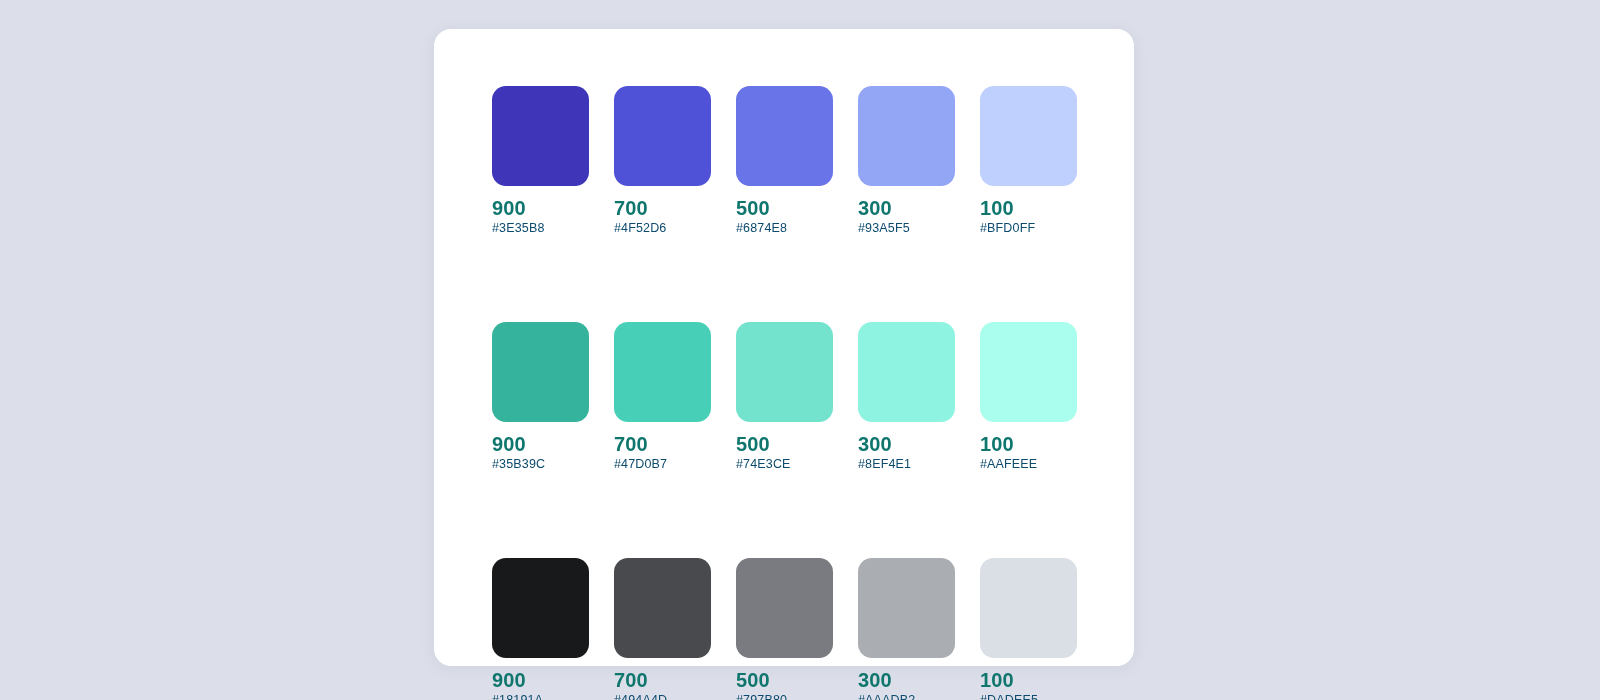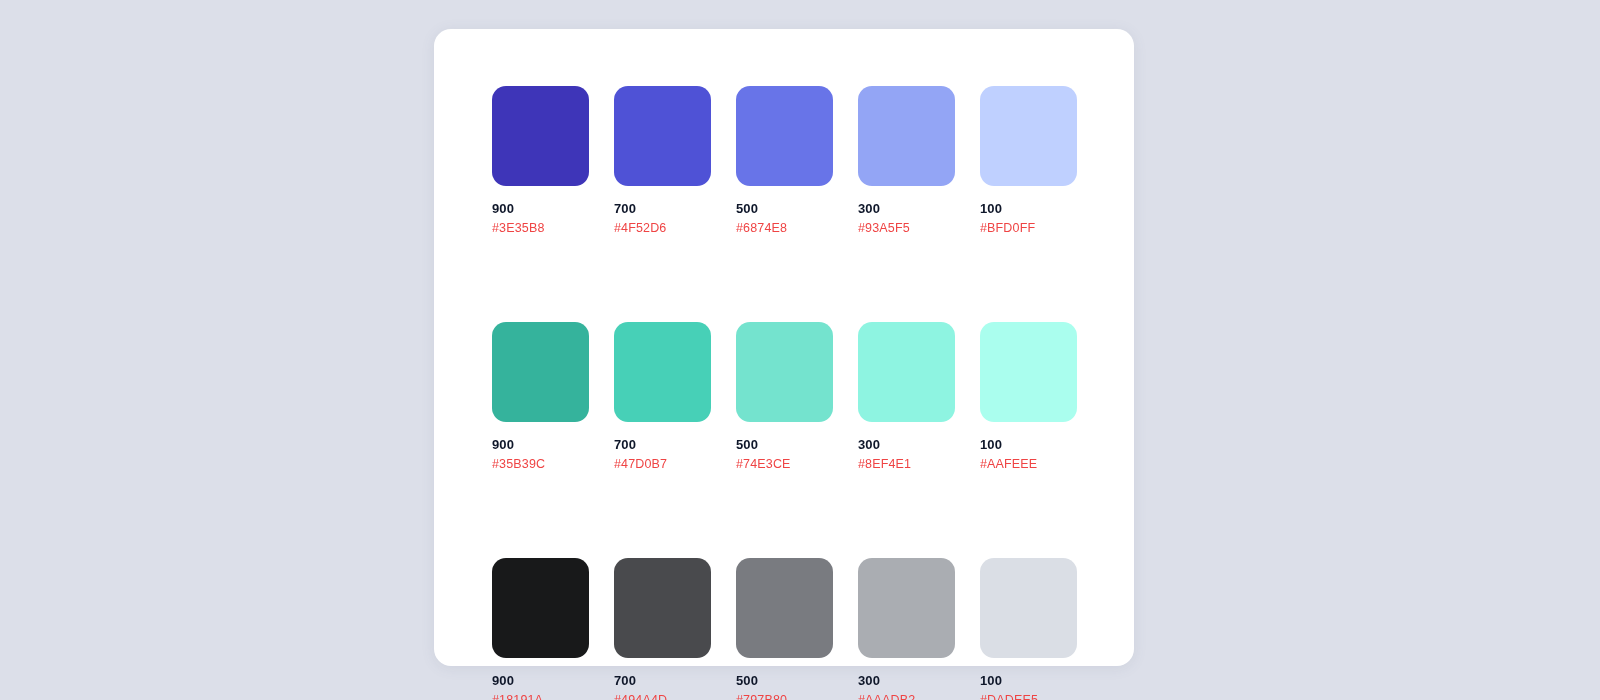--- a/index.html
+++ b/index.html
@@ -54,32 +54,32 @@
   }
 
   .swatch-chip {
     width: 97px;
     height: 100px;
     border-radius: 14px;
   }
 
   .swatch-weight {
     margin-top: 13px;
-    font-size: 13px;
+    font-size: 20px;
     font-weight: bold;
-    color: #0f172a;
+    color: #0f766e;
     letter-spacing: 0.1px;
     line-height: 19px;
   }
 
   .swatch-hex {
     margin-top: 3px;
     font-size: 12.5px;
     font-weight: normal;
-    color: #ef4444;
+    color: #0c4a6e;
     letter-spacing: 0.15px;
     line-height: 15px;
   }
 </style>
 </head>
 <body>
 
 <div class="stage">
   <div class="palette-card">
     <div class="rows">

